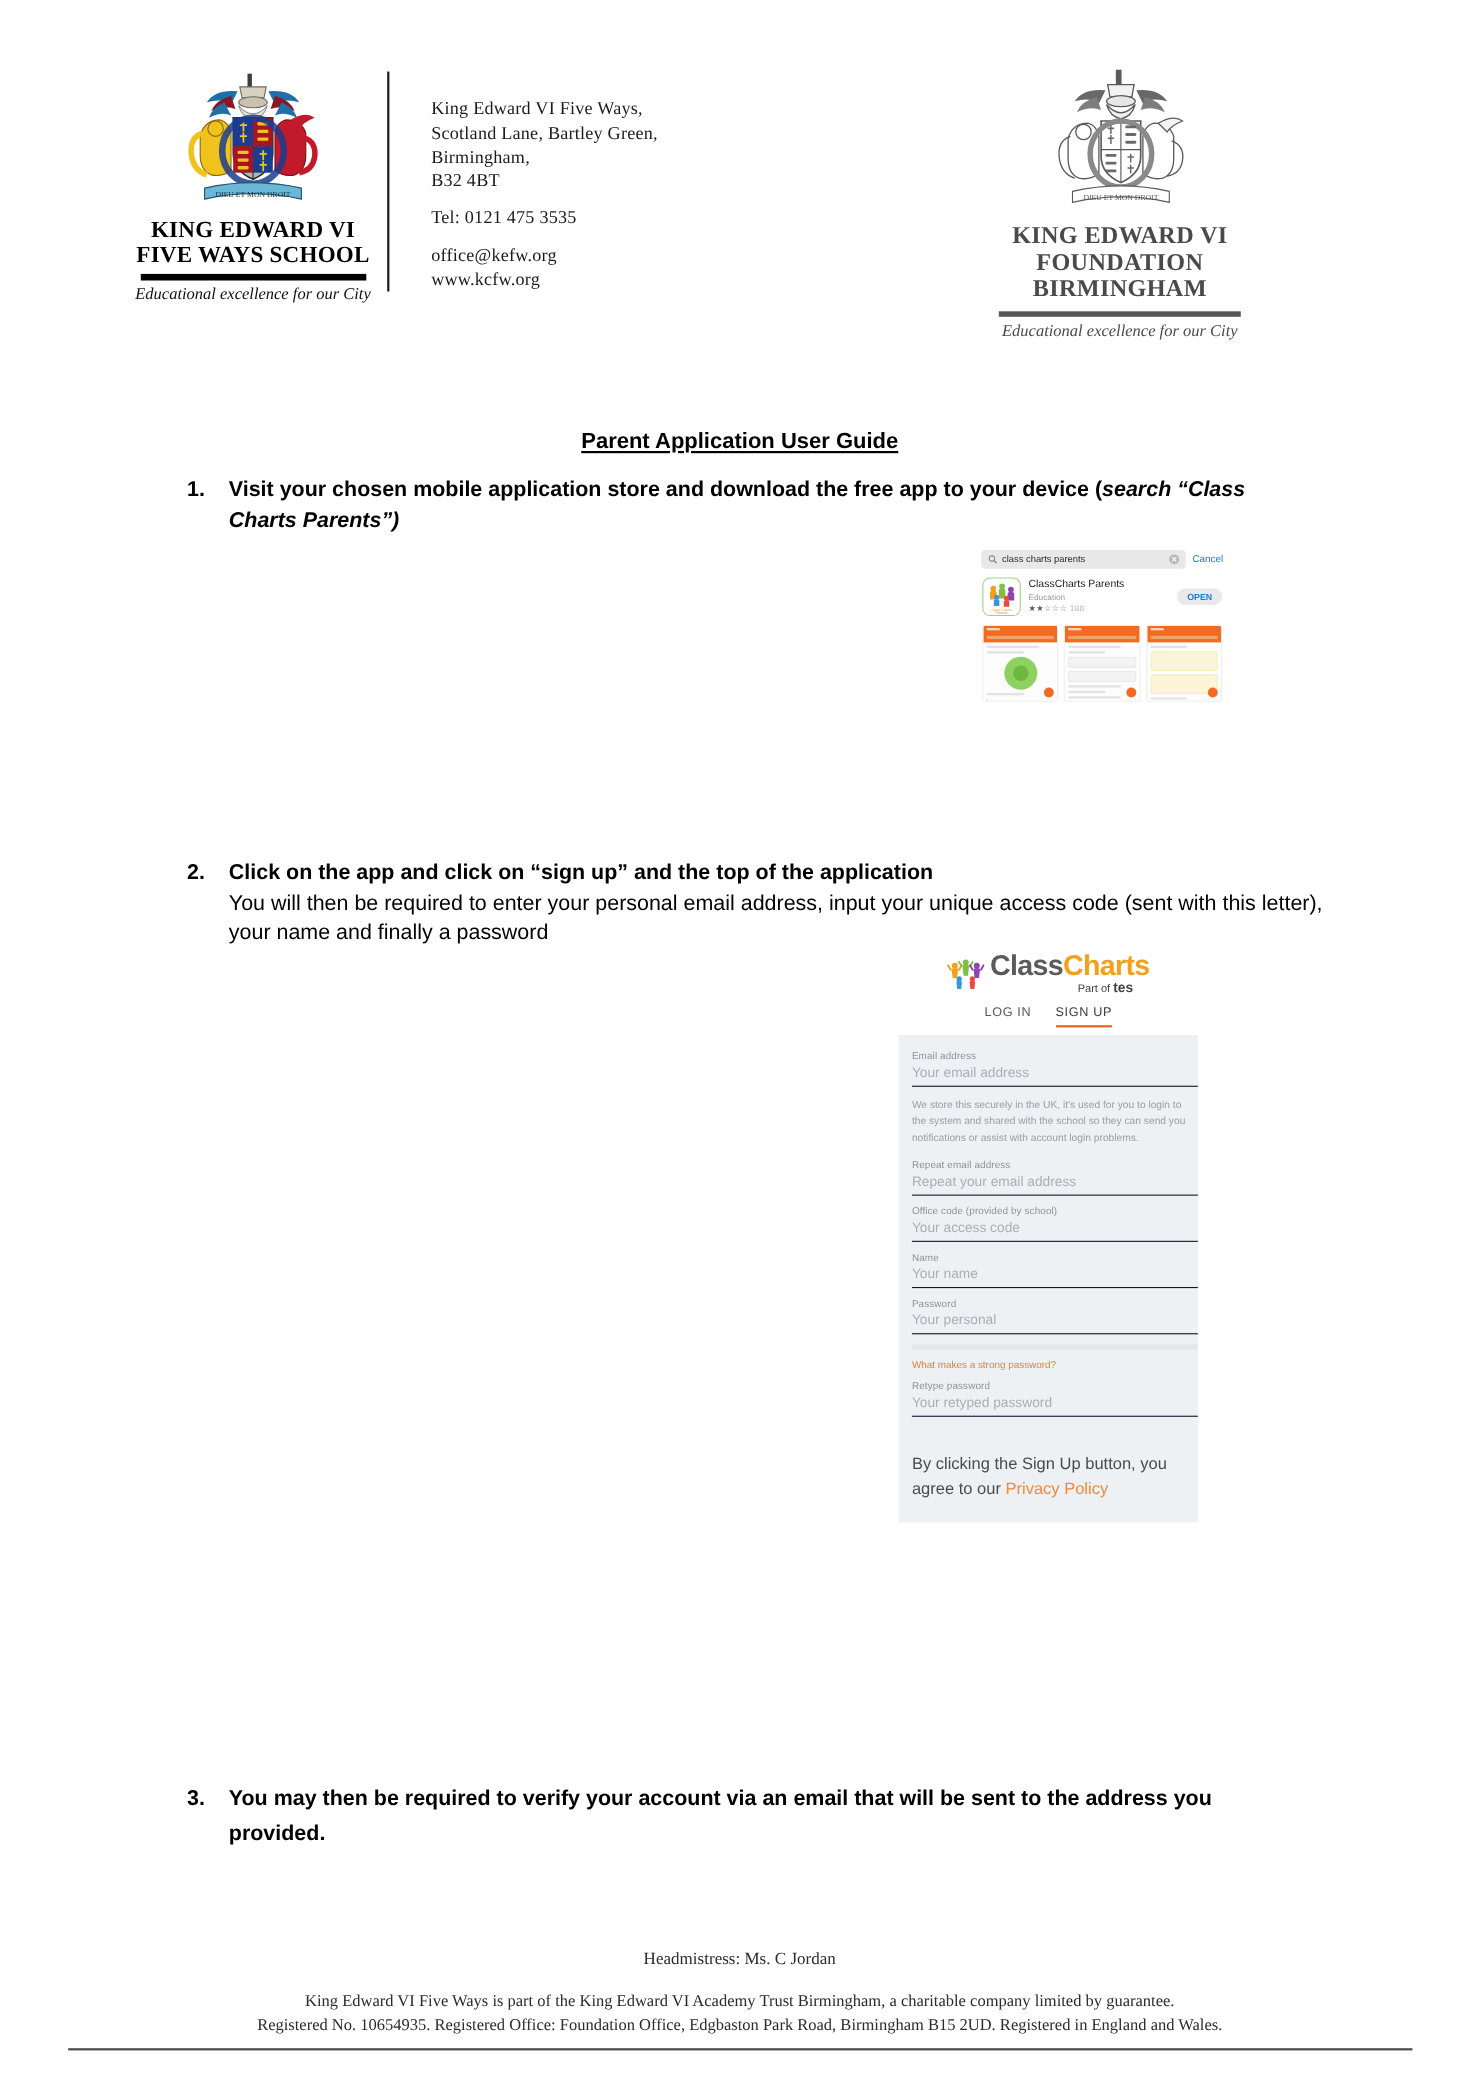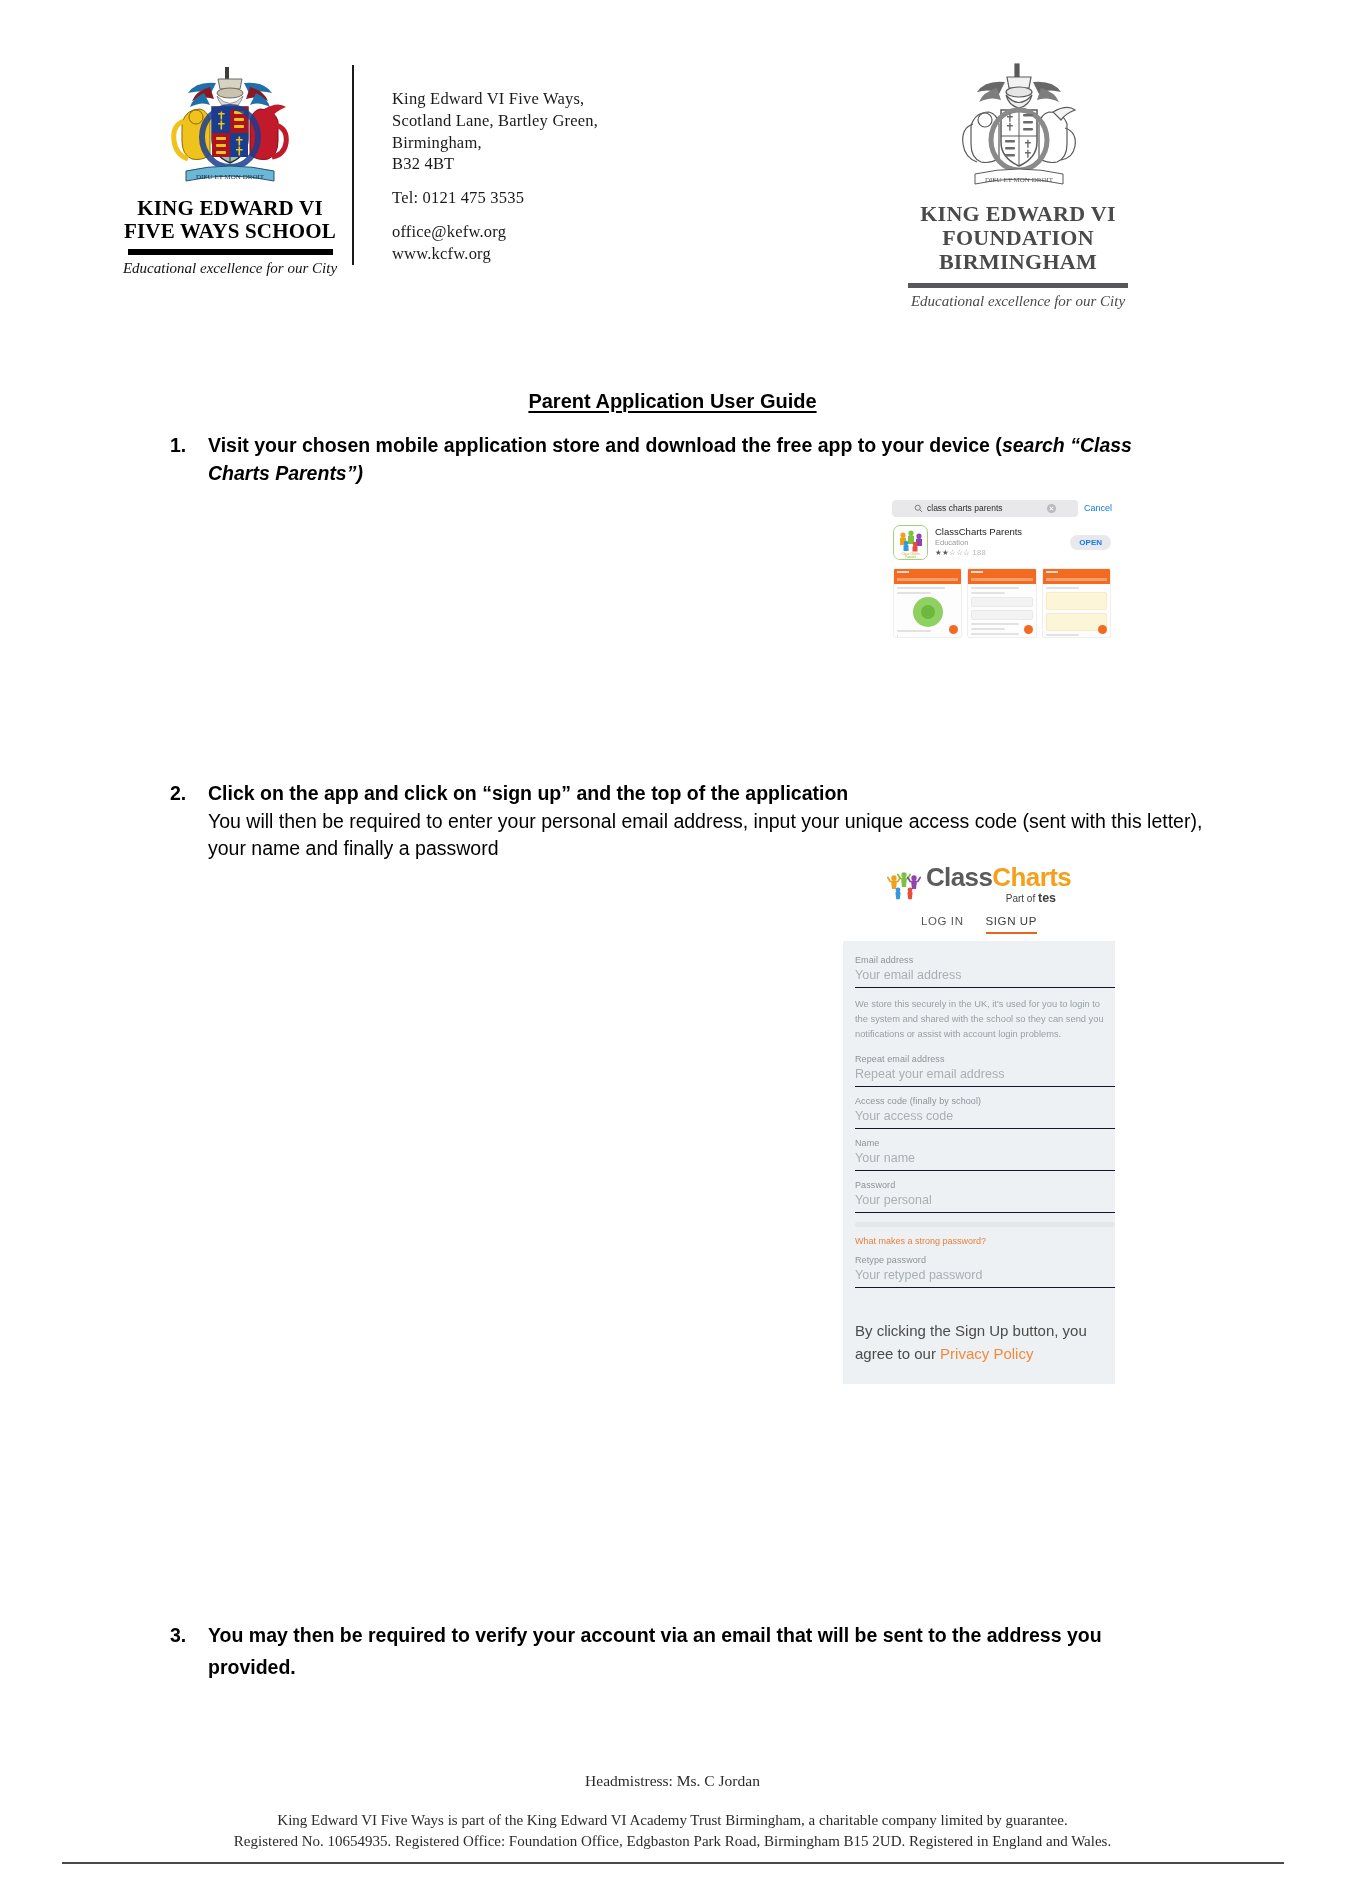--- a/index.html
+++ b/index.html
@@ -165,21 +165,21 @@
     height: 20px;
     padding: 0 4px;
   }
   .as-searchbox {
     flex: 1;
     height: 17px;
     background: #e8e8ea;
     border-radius: 4px;
     display: flex;
     align-items: center;
-    padding: 0 22px;
+    padding: 0 6px;
     box-sizing: border-box;
   }
   .as-magnifier {
     width: 9px; height: 9px; flex: none; margin-right: 4px;
   }
   .as-query {
     font-size: 8.5px;
     color: #2b2b2b;
     flex: 1;
     white-space: nowrap;
@@ -273,21 +273,21 @@
   .as-bars span { width: 4px; background: #4caf50; display: block; }
   .as-fab {
     position: absolute; right: 3px; bottom: 3px;
     width: 9px; height: 9px; border-radius: 50%; background: #f26b21;
   }
 
   
   .cc {
     position: absolute;
     top: 862px;
-    left: 843px;
+    left: 817px;
     width: 272px;
   }
   .cc-logo-row {
     display: flex;
     align-items: center;
     justify-content: center;
     padding-top: 2px;
   }
   .cc-logo-mark { width: 34px; height: 30px; flex: none; margin-right: 5px; }
   .cc-wordmark {
@@ -643,21 +643,21 @@
   </div>
 
   <div class="cc-form">
     <div class="cc-label">Email address</div>
     <div class="cc-input">Your email address</div>
     <div class="cc-help">We store this securely in the UK, it's used for you to login to the system and shared with the school so they can send you notifications or assist with account login problems.</div>
 
     <div class="cc-label">Repeat email address</div>
     <div class="cc-input">Repeat your email address</div>
 
-    <div class="cc-label">Access code (finally by school)</div>
+    <div class="cc-label">Office code (provided by school)</div>
     <div class="cc-input">Your access code</div>
 
     <div class="cc-label">Name</div>
     <div class="cc-input">Your name</div>
 
     <div class="cc-label">Password</div>
     <div class="cc-input">Your personal</div>
     <div class="cc-meter"></div>
     <div class="cc-strong">What makes a strong password?</div>
 

